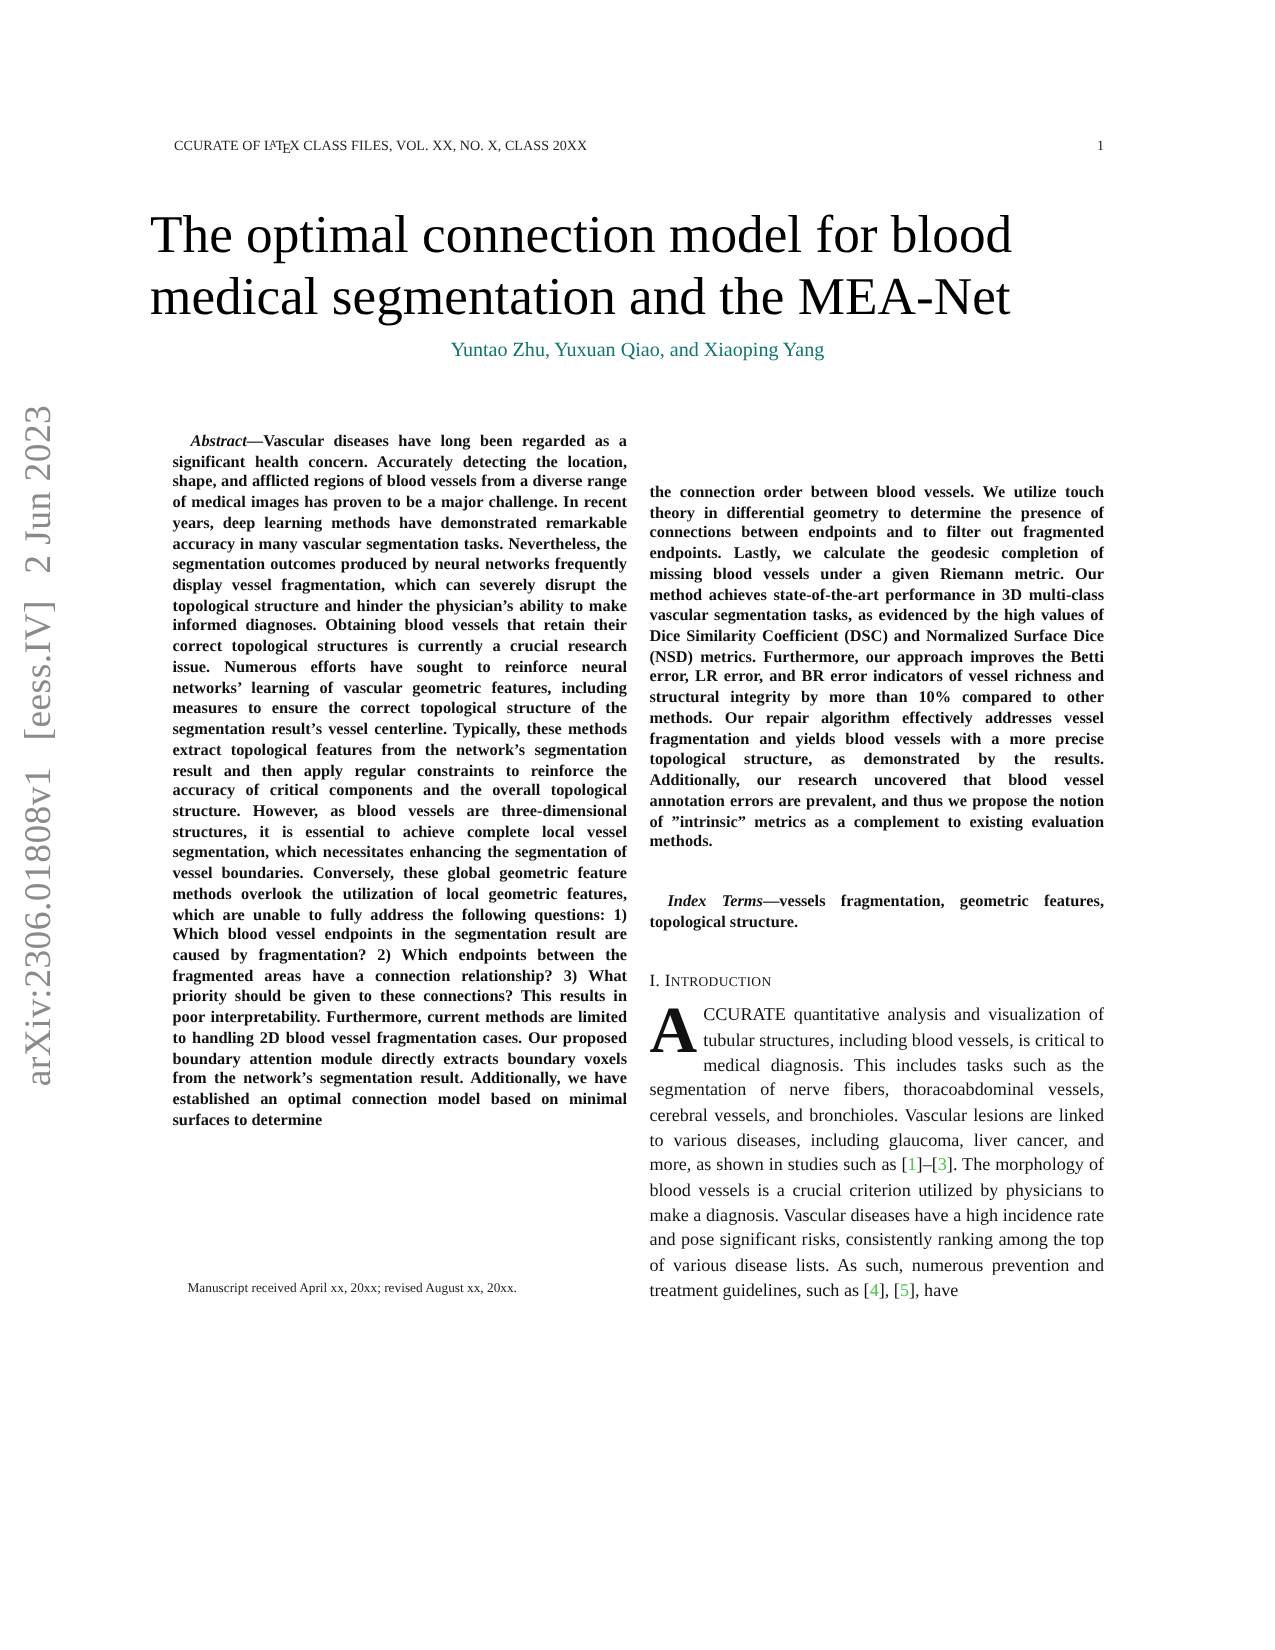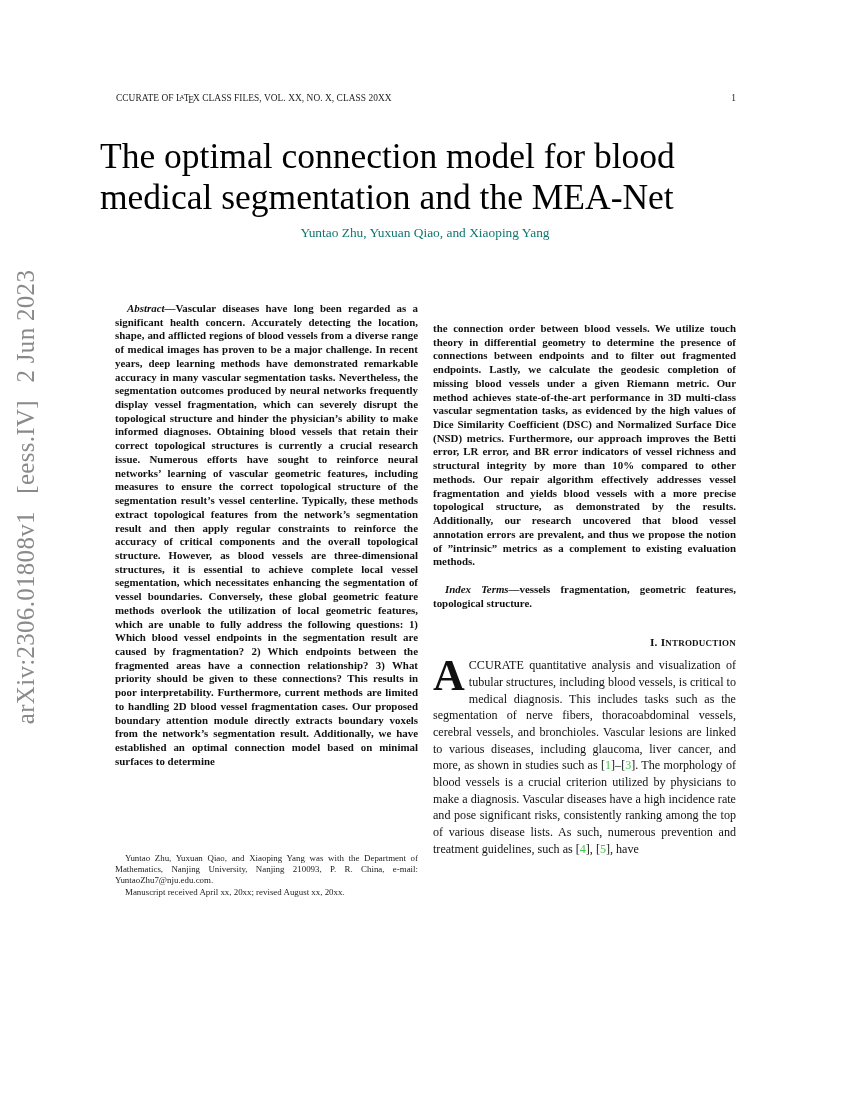--- a/index.html
+++ b/index.html
@@ -64,42 +64,42 @@
     .arxiv-stamp span { margin: 0 0.35em; }
 
     .col {
       position: absolute;
       width: 303px;
       font-size: 10.9px;
       line-height: 13.72px;
       text-align: justify;
       hyphens: manual;
     }
-    .col-left { left: 115px; top: 302px; }
+    .col-left { left: 115px; top: 288px; }
     .col-right { left: 433px; top: 302px; }
 
     .abstract p, .index-terms p {
       margin: 0;
       font-weight: bold;
       text-indent: 12px;
     }
     .abstract .lbl, .index-terms .lbl {
       font-style: italic;
       font-weight: bold;
     }
     .abstract p.cont { text-indent: 0; margin-top: 20px; }
 
-    .index-terms { margin-top: 14px; }
+    .index-terms { margin-top: 26px; }
 
     .section-heading {
-      text-align: right;
+      text-align: left;
       font-size: 11.4px;
       margin: 26px 0 6px 0;
       letter-spacing: 0.2px;
-      font-weight: bold;
+      font-weight: normal;
     }
     .section-heading .sc-big { font-size: 11.4px; }
     .section-heading .sc-small { font-size: 9px; }
 
     .intro {
       font-size: 12.1px;
       line-height: 16.7px;
       text-align: justify;
       margin: 0;
     }
@@ -139,21 +139,20 @@
 
 <div class="arxiv-stamp"><span>arXiv:2306.01808v1</span><span>[eess.IV]</span><span>2 Jun 2023</span></div>
 
 <div class="col col-left">
   <div class="abstract">
     <p><span class="lbl">Abstract</span><span>—</span><span>Vascular diseases have long been re­garded as a significant health concern. Accurately detecting the location, shape, and afflicted regions of blood vessels from a diverse range of medical images has proven to be a major challenge. In recent years, deep learning methods have demonstrated remarkable accuracy in many vascular segmentation tasks. Never­theless, the segmentation outcomes produced by neu­ral networks frequently display vessel fragmentation, which can severely disrupt the topological structure and hinder the physician’s ability to make informed diagnoses. Obtaining blood vessels that retain their correct topological structures is currently a crucial research issue. Numerous efforts have sought to rein­force neural networks’ learning of vascular geometric features, including measures to ensure the correct topological structure of the segmentation result’s vessel centerline. Typically, these methods extract topological features from the network’s segmentation result and then apply regular constraints to reinforce the accuracy of critical components and the overall topological structure. However, as blood vessels are three-dimensional structures, it is essential to achieve complete local vessel segmentation, which necessitates enhancing the segmentation of vessel boundaries. Conversely, these global geometric feature methods overlook the utilization of local geometric features, which are unable to fully address the following questions: 1) Which blood vessel endpoints in the segmentation result are caused by fragmentation? 2) Which endpoints between the fragmented areas have a connection relationship? 3) What priority should be given to these connections? This results in poor inter­pretability. Furthermore, current methods are limited to handling 2D blood vessel fragmentation cases. Our proposed boundary attention module directly extracts boundary voxels from the network’s segmentation re­sult. Additionally, we have established an optimal con­nection model based on minimal surfaces to determine</span></p>
   </div>
 </div>
 
 <div class="footnote">
-  <p>Yuntao Zhu, Yuxuan Qiao, and Xiaoping Yang was with the Department of Mathematics, Nanjing University, Nanjing 210093, P. R. China, e-mail: YuntaoZhu7@nju.edu.com.</p>
   <p>Manuscript received April xx, 20xx; revised August xx, 20xx.</p>
 </div>
 
 <div class="col col-right">
   <div class="abstract">
     <p class="cont">the connection order between blood vessels. We utilize touch theory in differential geometry to determine the presence of connections between endpoints and to filter out fragmented endpoints. Lastly, we calculate the geodesic completion of missing blood vessels under a given Riemann metric. Our method achieves state-of-the-art performance in 3D multi-class vascular segmentation tasks, as evidenced by the high values of Dice Similarity Coefficient (DSC) and Normal­ized Surface Dice (NSD) metrics. Furthermore, our approach improves the Betti error, LR error, and BR error indicators of vessel richness and structural integrity by more than 10% compared to other methods. Our repair algorithm effectively addresses vessel fragmentation and yields blood vessels with a more precise topological structure, as demonstrated by the results. Additionally, our research uncovered that blood vessel annotation errors are prevalent, and thus we propose the notion of ”intrinsic” metrics as a complement to existing evaluation methods.</p>
   </div>
 
   <div class="index-terms">
     <p><span class="lbl">Index Terms</span><span>—</span><span>vessels fragmentation, geometric fea­tures, topological structure.</span></p>

